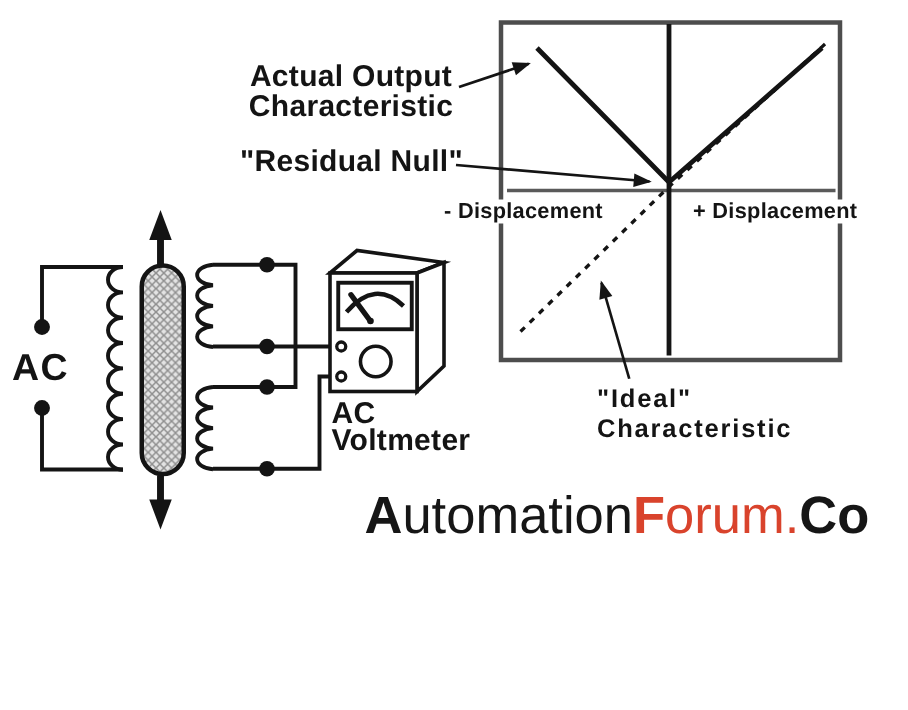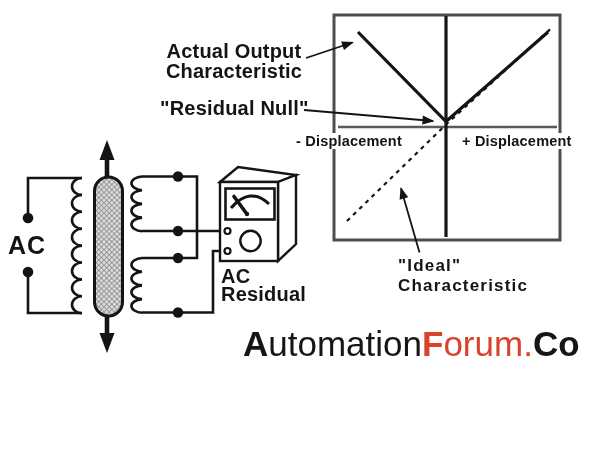--- a/index.html
+++ b/index.html
@@ -113,20 +113,20 @@
 
   <div class="lbl ideal-label">
     <div>"Ideal"</div>
     <div>Characteristic</div>
   </div>
 
   <div class="lbl ac-source-label">AC</div>
 
   <div class="lbl voltmeter-label">
     <div>AC</div>
-    <div>Residual</div>
+    <div>Voltmeter</div>
   </div>
 
   <div class="logo">
     <span class="lg-b">A</span><span>utomation</span><span class="lg-b lg-red">F</span><span class="lg-red">orum</span><span class="lg-red">.</span><span class="lg-b">Co</span>
   </div>
 
 </div>
 
 </body></html>

